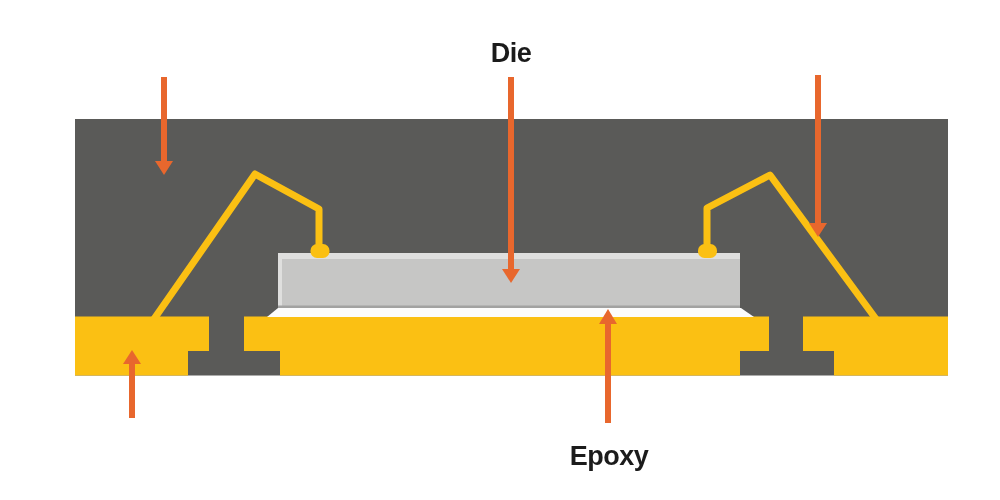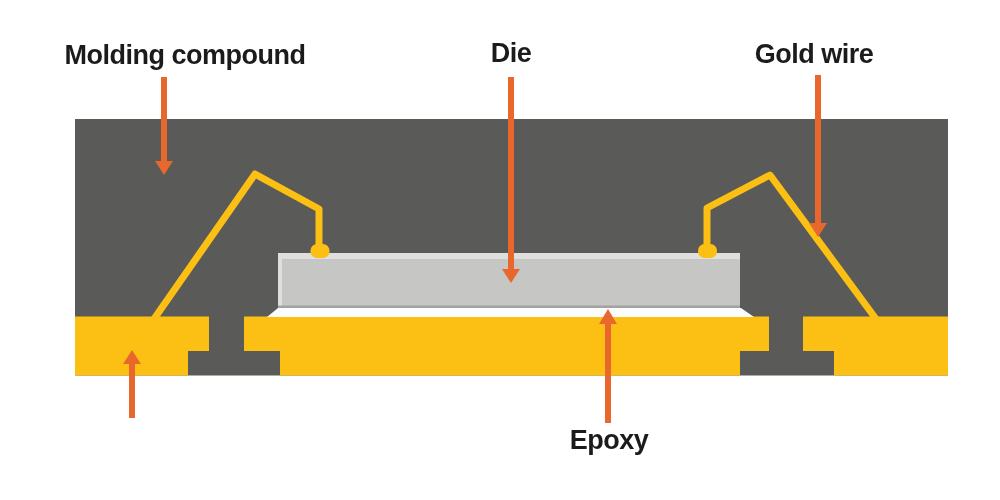--- a/index.html
+++ b/index.html
@@ -60,22 +60,20 @@
     <line x1="818" y1="75" x2="818" y2="225" stroke-width="6" stroke="#E8672D"></line>
     <polygon points="809,223 827,223 818,237" fill="#E8672D"></polygon>
 
     <line x1="132" y1="418" x2="132" y2="362" stroke-width="6" stroke="#E8672D"></line>
     <polygon points="123,364 141,364 132,350" fill="#E8672D"></polygon>
 
     <line x1="608" y1="423" x2="608" y2="322" stroke-width="6" stroke="#E8672D"></line>
     <polygon points="599,324 617,324 608,309" fill="#E8672D"></polygon>
   </svg>
 
-  <div class="label" style="left:185px; top:41px;">Molding compound</div>
 
   <div class="label" style="left:511px; top:39px;">Die</div>
 
-  <div class="label" style="left:814px; top:40px;">Gold wire</div>
 
 
-  <div class="label" style="left:609px; top:426px;">Epoxy</div>
+  <div class="label" style="left:609px; top:442px;">Epoxy</div>
 
 </div>
 
 </body></html>

